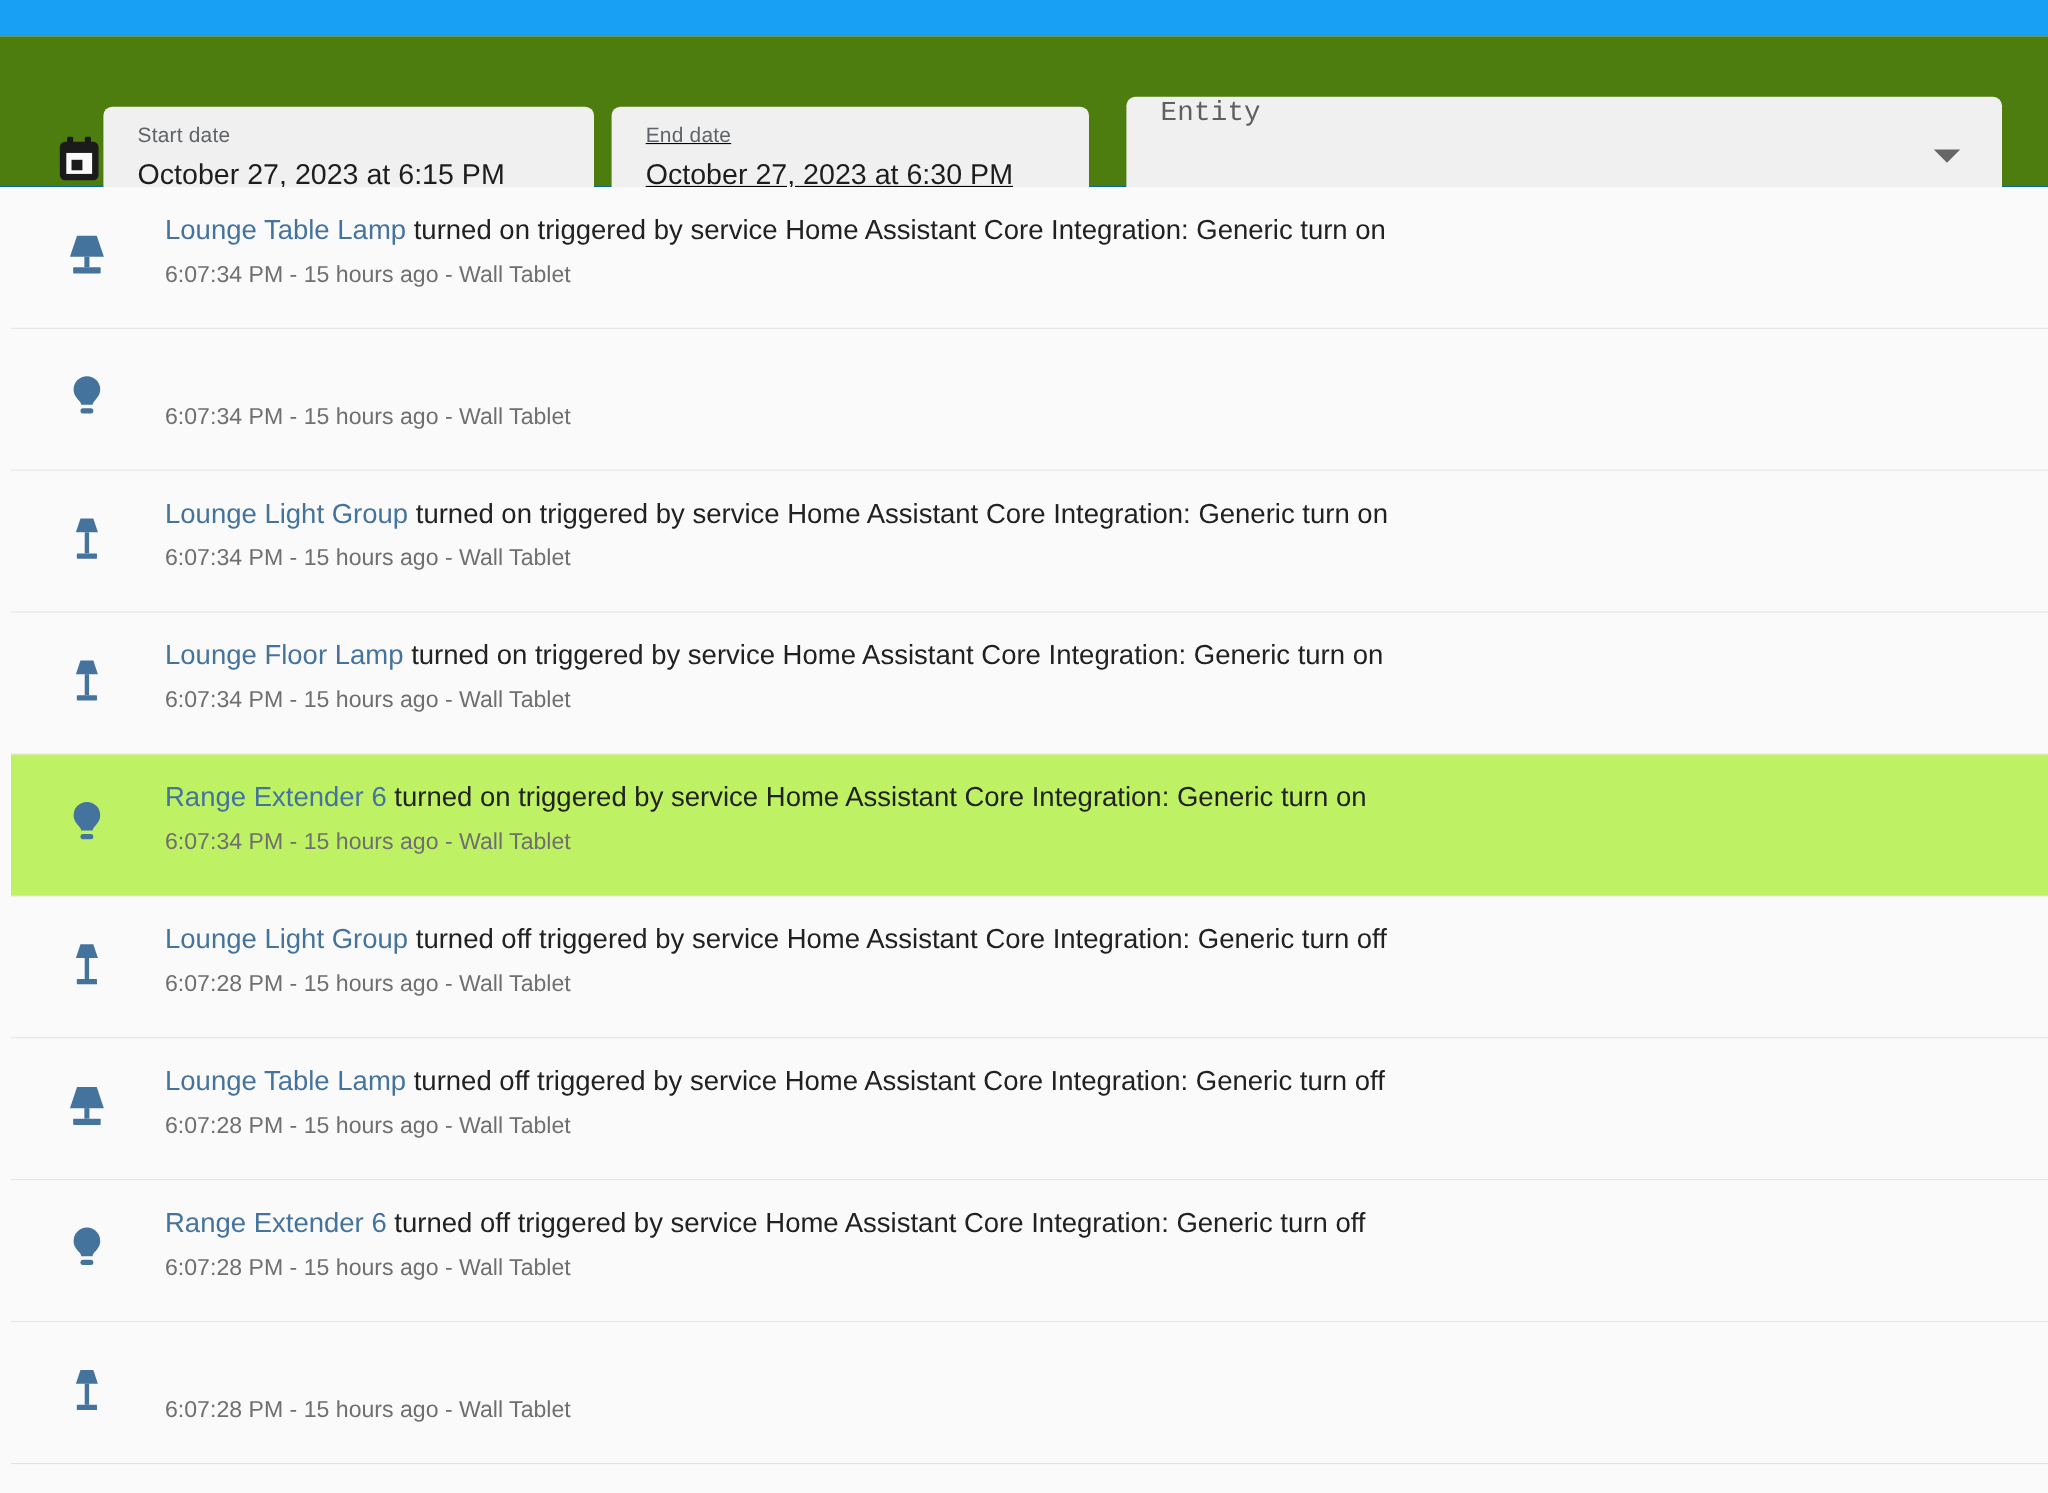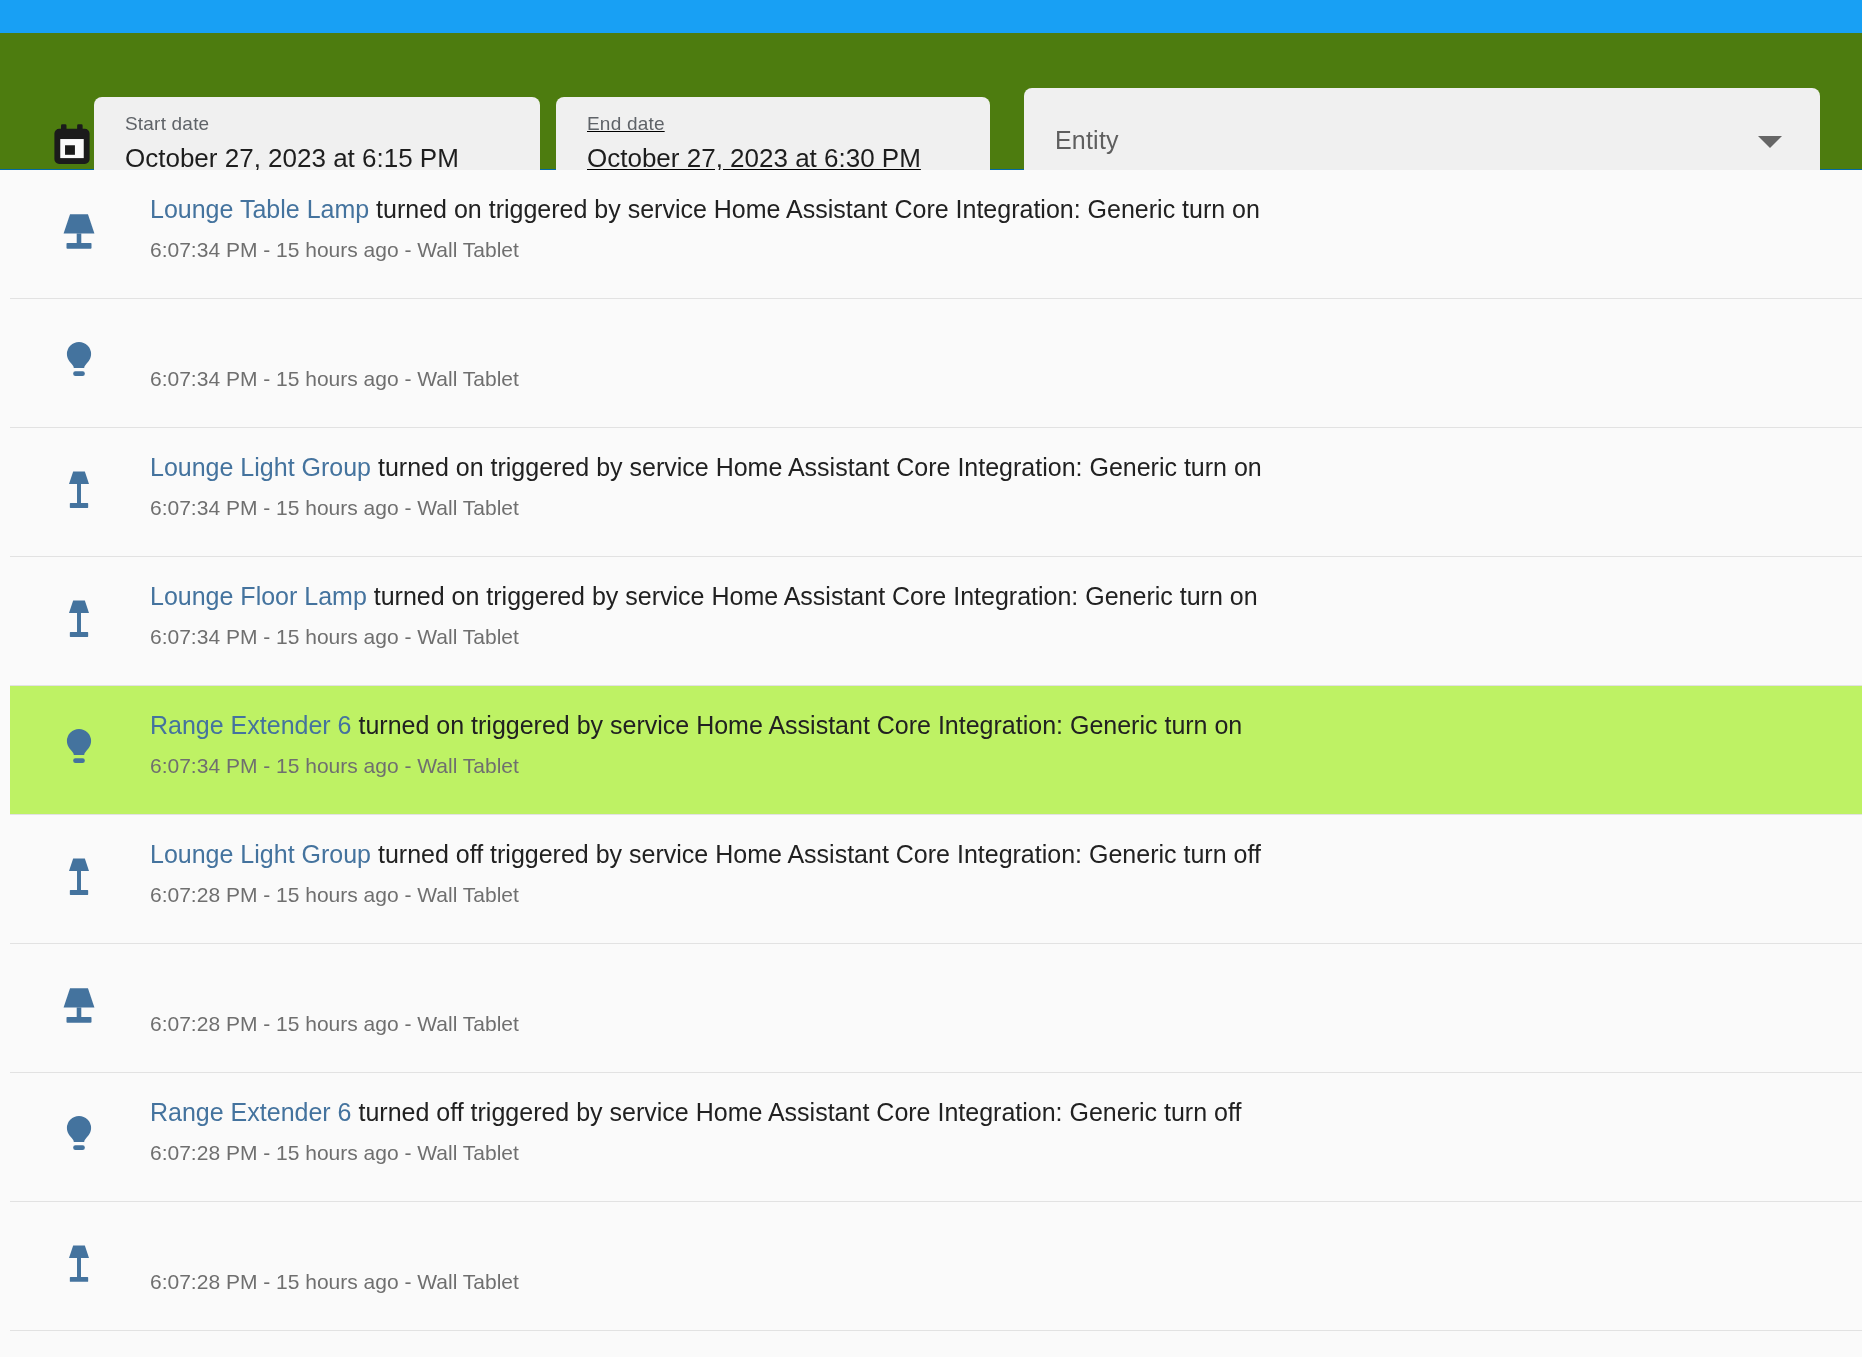--- a/index.html
+++ b/index.html
@@ -16,21 +16,21 @@
   .header{position:absolute;top:33px;left:0;width:1862px;height:137px;background:#4d7c0f;border-bottom:1px solid #0369a1;box-sizing:border-box;}
   .cal-btn{position:absolute;left:50px;top:88px;width:44px;height:50px;background:none;border:none;padding:0;cursor:pointer;}
 
   .field{position:absolute;background:#f0f0f0;border-radius:8px 8px 0 0;box-sizing:border-box;}
   .field.datebox{top:64px;height:102px;border-bottom:2px solid #787878;padding:16px 0 0 31px;}
   .field.start{left:94px;width:446px;}
   .field.end{left:556px;width:434px;text-decoration:underline;}
   .field .lbl{font-size:19px;color:#5f6368;letter-spacing:.2px;}
   .field .val{font-size:26px;color:#1d1d1d;margin-top:8px;white-space:nowrap;}
 
-  .field.entity{left:1024px;top:55px;width:796px;height:107px;border-bottom:2px solid #7a7a7a;display:flex;align-items:center;padding-left:31px;cursor:pointer;}
+  .field.entity{left:1024px;top:55px;width:796px;height:107px;border-bottom:2px solid #7a7a7a;display:flex;padding-left:31px;cursor:pointer;font-family:Liberation Mono, monospace;}
   .field.entity .lbl{font-size:25px;color:#5f5f5f;}
   .dd-arrow{position:absolute;right:38px;top:48px;width:0;height:0;
     border-left:12px solid transparent;border-right:12px solid transparent;border-top:12px solid #666;}
 
   
   .rows{position:absolute;top:170px;left:0;width:1862px;margin-left:10px;}
   .row{position:relative;height:129px;box-sizing:border-box;border-bottom:1px solid #e2e2e2;background:#fafafa;}
   .row.hl{background:#bef264;}
   .row .ic{position:absolute;left:44px;top:36px;width:50px;height:54px;}
   .row .title{position:absolute;left:140px;top:25px;font-size:25px;color:#212121;white-space:nowrap;}
@@ -140,20 +140,21 @@
       <div class="time">6:07:28 PM - 15 hours ago - Wall Tablet</div>
     </div>
     <div class="row">
       <div class="ic">
         <svg width="50" height="54" viewBox="0 0 24 24" fill="#44739e">
        <path d="M7.7 3 h8.6 l3.1 9.2 H4.6 Z"></path>
        <rect x="10.9" y="12.2" width="2.2" height="4.6"></rect>
        <rect x="6.0" y="16.8" width="12.0" height="2.7" rx="0.4"></rect>
      </svg>
       </div>
+      <div class="title"><a>Lounge Table Lamp</a><span> turned off triggered by service Home Assistant Core Integration: Generic turn off</span></div>
       <div class="time">6:07:28 PM - 15 hours ago - Wall Tablet</div>
     </div>
     <div class="row">
       <div class="ic">
         <svg width="50" height="54" viewBox="0 0 24 24" fill="#44739e">
        <path d="M12 2.4 a5.8 5.8 0 0 1 5.8 5.8 c0 2.3-1.35 3.7-2.4 4.9-.5.6-.9 1.1-.9 1.8 H9.5 c0-.7-.4-1.2-.9-1.8-1.05-1.2-2.4-2.6-2.4-4.9 A5.8 5.8 0 0 1 12 2.4 Z"></path>
        <rect x="9.2" y="16.4" width="5.6" height="2.3" rx="1.1"></rect>
      </svg>
       </div>
       <div class="title"><a>Range Extender 6</a><span> turned off triggered by service Home Assistant Core Integration: Generic turn off</span></div>

